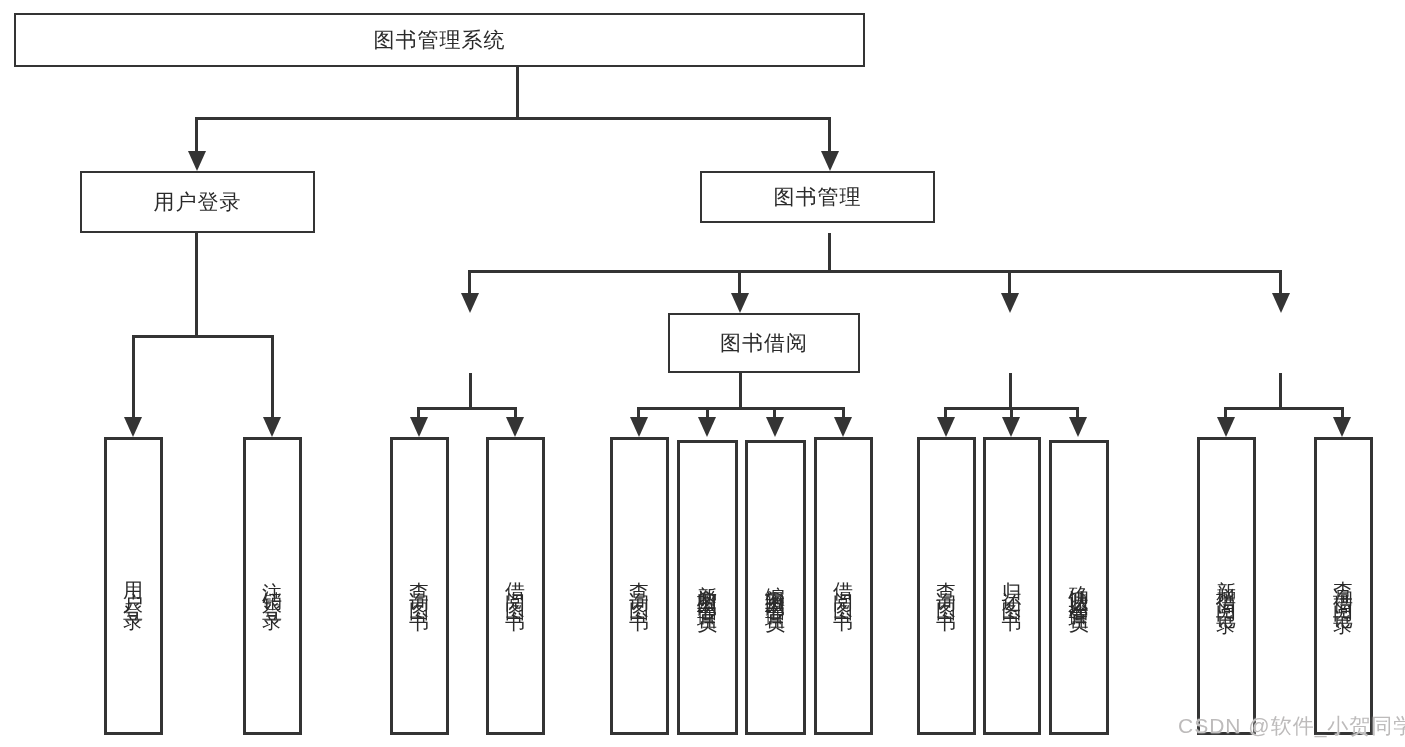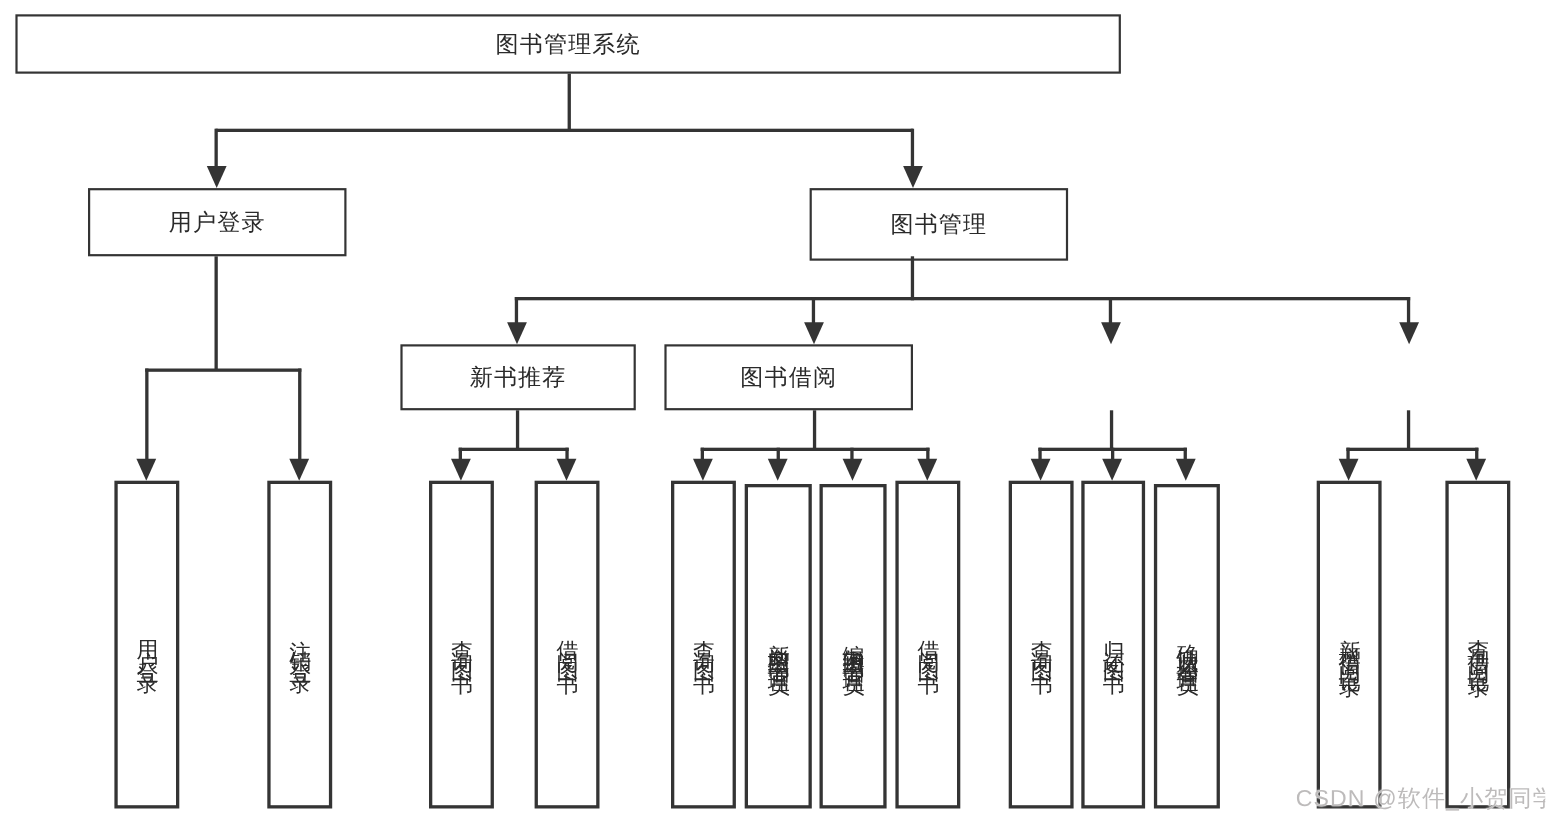--- a/index.html
+++ b/index.html
@@ -27,45 +27,44 @@
     position:absolute;left:1178px;top:712px;z-index:10;
     font-size:21px;color:#bdbbbb;text-shadow:0 0 2px #ffffff,0 0 1px #ffffff;
     letter-spacing:1px;white-space:nowrap;
   }
 </style>
 </head>
 <body>
 
 <div id="canvas">
 
-  <div class="hbox" style="left:14px;top:13px;width:1005px;height:54px;">图书管理系统</div>
+  <div class="hbox" style="left:14px;top:13px;width:851px;height:54px;">图书管理系统</div>
 
   <div class="vl" style="left:516px;top:67px;height:52px;"></div>
   <div class="hl" style="left:196px;top:117px;width:634px;"></div>
   <div class="vl" style="left:195px;top:117px;height:38px;"></div>
   <div class="vl" style="left:828px;top:117px;height:38px;"></div>
   <div class="ar" style="left:188px;top:151px;"></div>
   <div class="ar" style="left:821px;top:151px;"></div>
 
   <div class="hbox" style="left:80px;top:171px;width:235px;height:62px;">用户登录</div>
-  <div class="hbox" style="left:736px;top:171px;width:235px;height:66px;">图书管理</div>
+  <div class="hbox" style="left:700px;top:171px;width:235px;height:52px;">图书管理</div>
 
   <div class="vl" style="left:828px;top:233px;height:40px;"></div>
   <div class="hl" style="left:468px;top:270px;width:814px;"></div>
   <div class="vl" style="left:468px;top:270px;height:26px;"></div>
   <div class="vl" style="left:738px;top:270px;height:26px;"></div>
   <div class="vl" style="left:1008px;top:270px;height:26px;"></div>
   <div class="vl" style="left:1279px;top:270px;height:26px;"></div>
   <div class="ar" style="left:461px;top:293px;"></div>
   <div class="ar" style="left:731px;top:293px;"></div>
   <div class="ar" style="left:1001px;top:293px;"></div>
   <div class="ar" style="left:1272px;top:293px;"></div>
 
-  <div class="hbox" style="left:364px;top:313px;width:214px;height:60px;">新书推荐</div>
-  <div class="hbox" style="left:604px;top:313px;width:226px;height:60px;">图书借阅</div>
+  <div class="hbox" style="left:668px;top:313px;width:192px;height:60px;">图书借阅</div>
 
   <div class="vl" style="left:195px;top:233px;height:104px;"></div>
   <div class="hl" style="left:132px;top:335px;width:142px;"></div>
   <div class="vl" style="left:132px;top:335px;height:84px;"></div>
   <div class="vl" style="left:271px;top:335px;height:84px;"></div>
   <div class="ar" style="left:124px;top:417px;"></div>
   <div class="ar" style="left:263px;top:417px;"></div>
 
   <div class="vl" style="left:469px;top:373px;height:36px;"></div>
   <div class="hl" style="left:417px;top:407px;width:100px;"></div>

